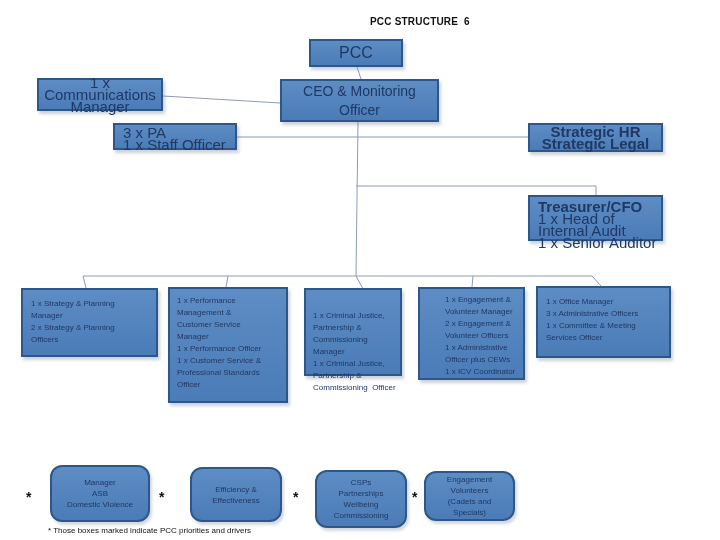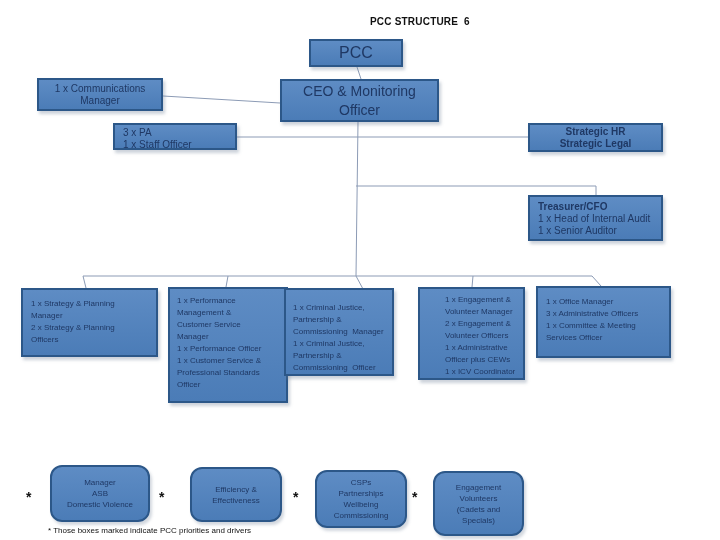--- a/index.html
+++ b/index.html
@@ -14,21 +14,21 @@
   svg.connectors { position:absolute; left:0; top:0; pointer-events:none; }
   .b {
     position:absolute; box-sizing:border-box;
     background:linear-gradient(180deg,#5e8cc4 0%,#4b7cb7 100%);
     border:2px solid #2c5788; color:#1f3864;
     box-shadow:2px 3px 3px rgba(110,125,150,.35);
   }
   .center { display:flex; align-items:center; justify-content:center; text-align:center; }
   .pre { white-space:pre-wrap; }
   .dept { font-size:8px; line-height:12px; }
-  .mid  { font-size:10px; line-height:12px; }
+  .mid  { font-size:15px; line-height:12px; }
   .round {
     border-radius:12px; font-size:8px; line-height:11px;
     box-shadow:2px 3px 3px rgba(110,125,150,.3);
   }
   .ast { position:absolute; font-size:14px; font-weight:bold; color:#111; }
   .footnote { position:absolute; left:48px; top:526px; font-size:8px; color:#111; }
   .bold { font-weight:bold; }
 </style>
 </head>
 <body>
@@ -79,21 +79,21 @@
 
 <div class="b pre dept" style="left:168px; top:287px; width:120px; height:116px; padding:6px 0 0 7px;">1 x Performance
 Management &amp;
 Customer Service
 Manager
 1 x Performance Officer
 1 x Customer Service &amp;
 Professional Standards
 Officer</div>
 
-<div class="b pre dept" style="left:284px; top:288px; width:110px; height:88px;  padding:12px 0 0 7px;">1 x Criminal Justice,
+<div class="b pre dept" style="left:304px; top:288px; width:98px; height:88px;  padding:20px 0 0 7px;">1 x Criminal Justice,
 Partnership &amp;
 Commissioning  Manager
 1 x Criminal Justice,
 Partnership &amp;
 Commissioning  Officer</div>
 
 <div class="b pre dept" style="left:418px; top:287px; width:107px; height:93px;  padding:5px 0 0 25px;">1 x Engagement &amp;
 Volunteer Manager
 2 x Engagement &amp;
 Volunteer Officers
@@ -115,18 +115,18 @@
 <div class="b center pre round" style="left:190px; top:467px; width:92px;  height:55px;">Efficiency &amp;
 Effectiveness</div>
 
 <span class="ast" style="left:293px; top:489px;">*</span>
 <div class="b center pre round" style="left:315px; top:470px; width:92px;  height:58px;">CSPs
 Partnerships
 Wellbeing
 Commissioning</div>
 
 <span class="ast" style="left:412px; top:489px;">*</span>
-<div class="b center pre round" style="left:433px; top:471px; width:91px;  height:65px;">Engagement
+<div class="b center pre round" style="left:424px; top:471px; width:91px;  height:50px;">Engagement
 Volunteers
 (Cadets and
 Specials)</div>
 
 <div class="footnote">* Those boxes marked indicate PCC priorities and drivers</div>
 
 </body></html>

